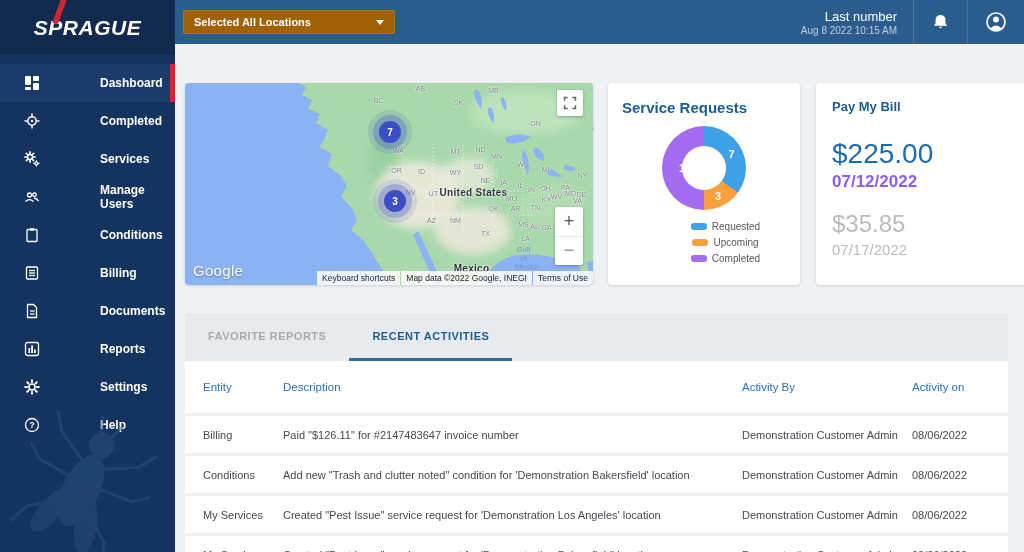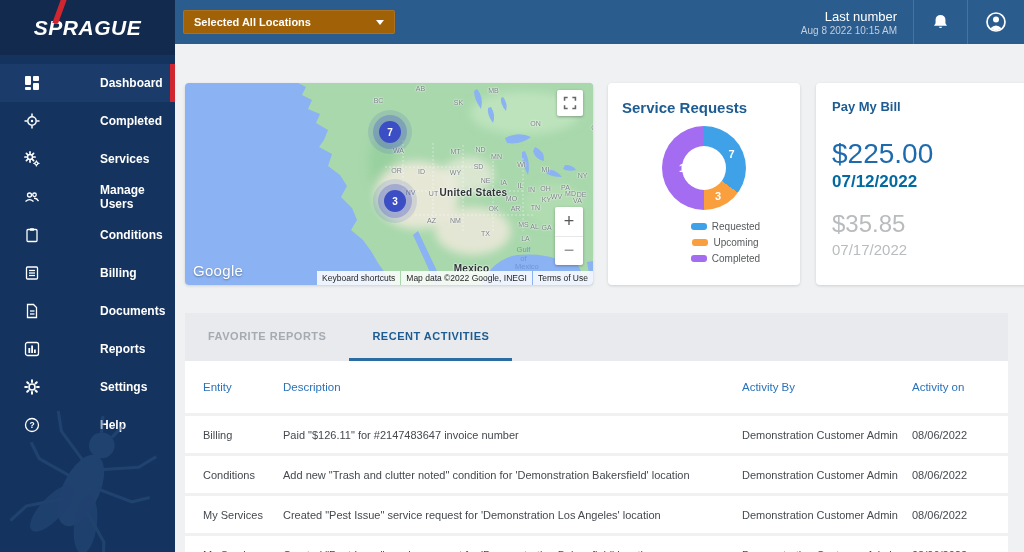--- a/index.html
+++ b/index.html
@@ -91,21 +91,21 @@
   .legend { margin-top:11px; display:flex; flex-wrap:wrap; justify-content:center;
             column-gap:14px; row-gap:5px; }
   .leg-item { display:flex; align-items:center; cursor:pointer;padding-left:43px; }
   .leg-swatch { width:16px; height:7px; border-radius:3px; margin-right:5px; }
   .leg-text { font-size:10px; color:#57595B; }
 
   
   .pmb-card { width:224px; height:202px; margin-left:16px; padding:16px; }
   .pmb-card .panel-title { font-size:13px; }
   .pmb-amt { color:#1E6AAE; font-size:28px; margin-top:24px; }
-  .pmb-date { color:#0369a1; font-size:17px; font-weight:bold; margin-top:2px; }
+  .pmb-date { color:#8b5cf6; font-size:17px; font-weight:bold; margin-top:2px; }
   .pmb-amt2 { color:#B9BCBE; font-size:24px; margin-top:18px; }
   .pmb-date2 { color:#B9BCBE; font-size:15px; margin-top:3px; }
 
   
   .activities { position:absolute; left:10px; top:269px; width:823px; }
   .tabstrip { height:48px; background:#E8EAED; display:flex; }
   .tab { padding:17px 23px 12px; font-size:11px; font-weight:bold; letter-spacing:.5px;
          color:#A6ABB2; border-bottom:3px solid transparent; cursor:pointer; }
   .tab.active { color:#1D5C92; border-bottom-color:#2C6CA4; }
   .thead { background:#fff; height:52px; display:grid;

